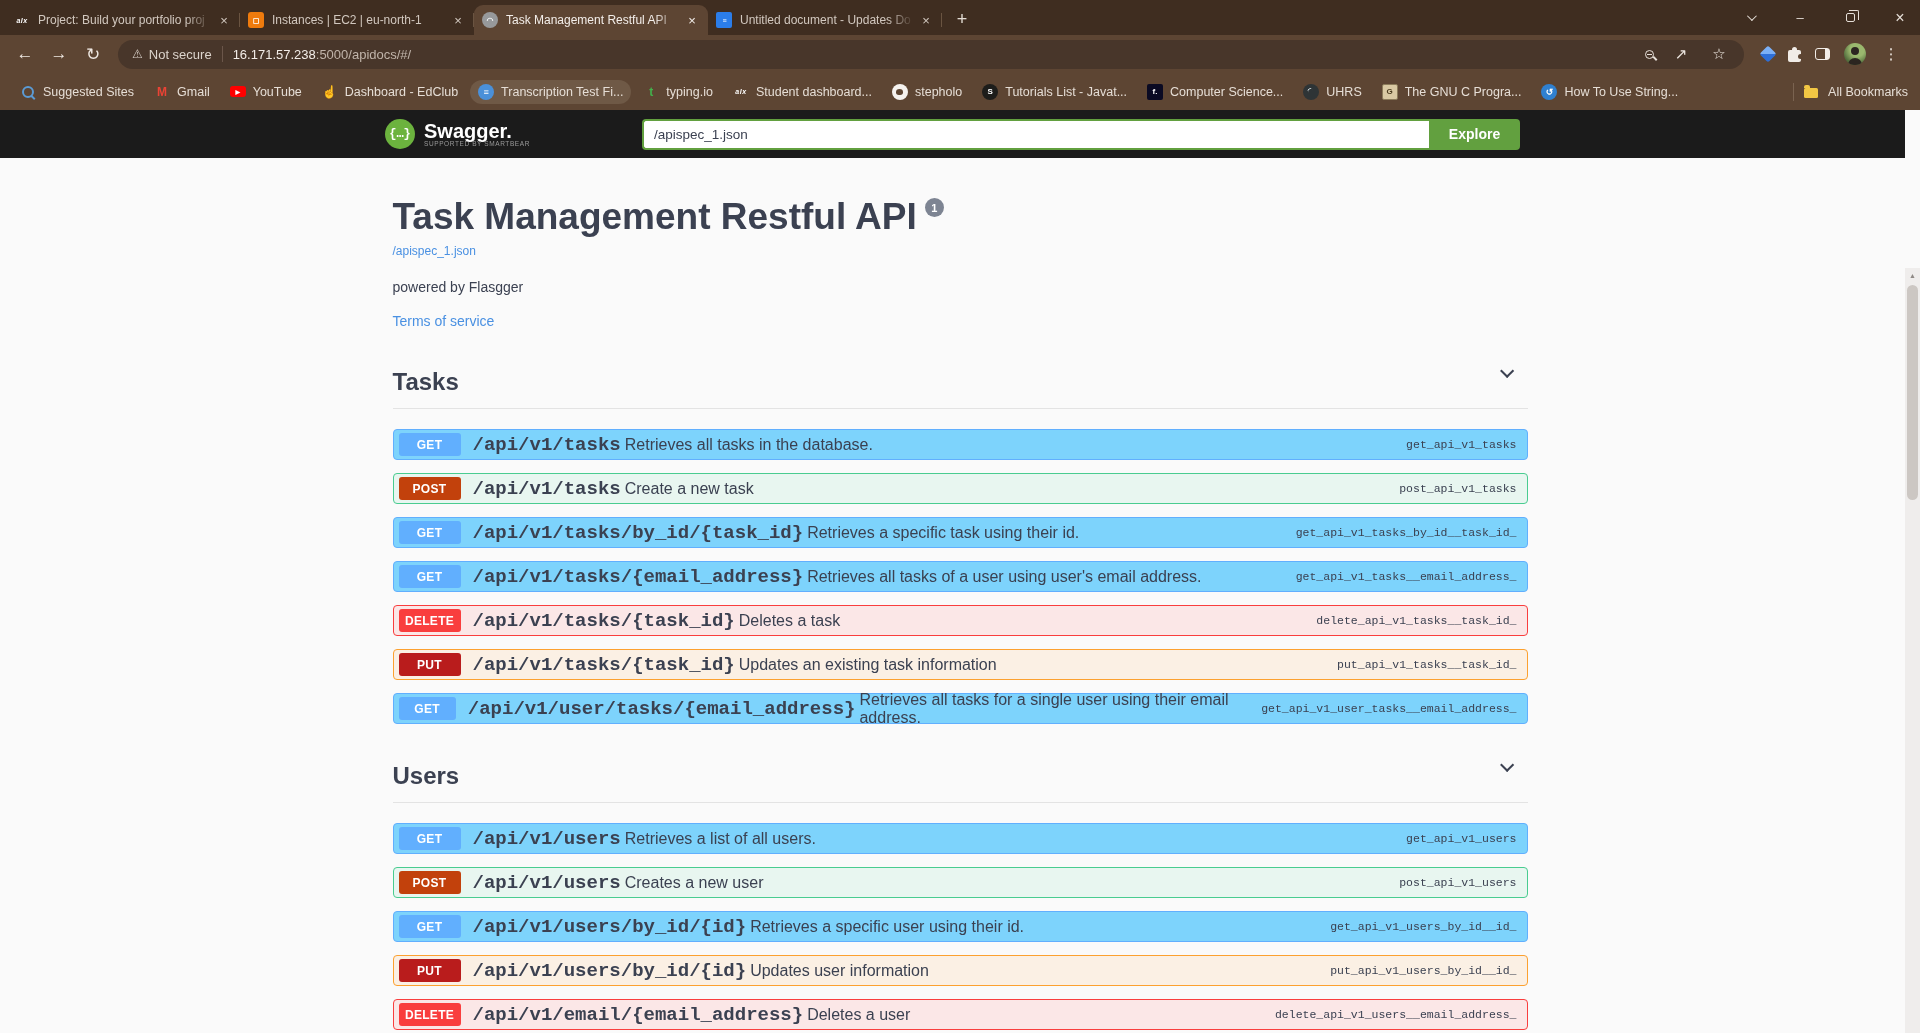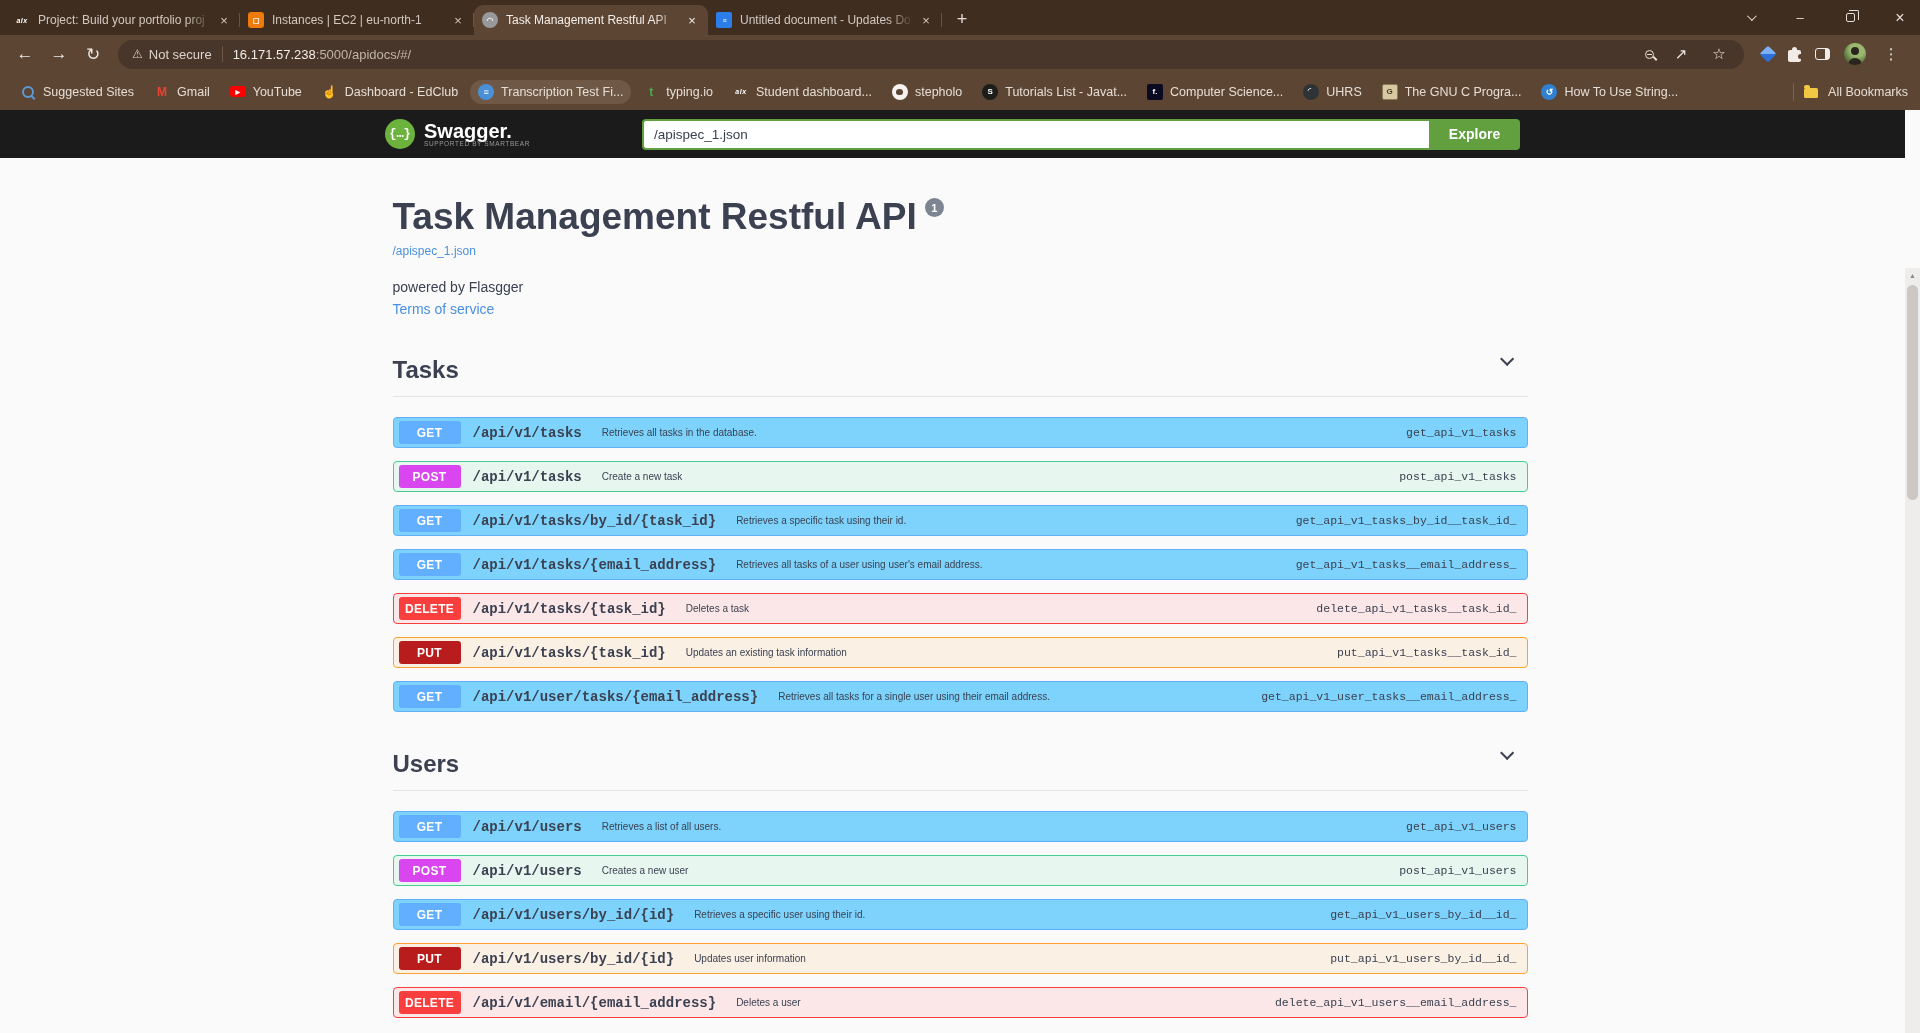--- a/index.html
+++ b/index.html
@@ -82,36 +82,36 @@
   .sw-explore { width:91px; background:#62a03f; color:#fff; border:none; font-size:14px; font-weight:bold; border-radius:0 4px 4px 0; font-family:"Liberation Sans",sans-serif; }
 
   
   .content { position:relative; height:895px; background:#fafafa; }
   .wrapper { width:1135px; margin:0 auto; }
   .info-block { padding-top:38px; }
   .api-title { font-size:37px; font-weight:bold; color:#3b4151; display:flex; align-items:flex-start; gap:8px; }
   .ver-badge { background:#7d8492; color:#fff; font-size:11px; font-weight:bold; border-radius:50%; width:19px; height:19px; display:flex; align-items:center; justify-content:center; margin-top:2px; }
   .spec-link { color:#4990e2; font-size:12px; margin-top:6px; display:inline-block; }
   .powered { color:#3b4151; font-size:14px; margin-top:20px; }
-  .terms { color:#4990e2; font-size:14px; margin-top:6px; display:inline-block; }
+  .terms { color:#4990e2; font-size:14px; margin-top:18px; display:inline-block; }
 
   .sec-head { margin-top:38px; display:flex; padding-bottom:12px; border-bottom:1px solid #e3e3e3; }
   .sec-title { font-size:24px; font-weight:bold; color:#3b4151; }
   .sec-chevron { margin-left:auto; margin-right:18px; width:10px; height:10px; border-right:2px solid #3b4151; border-bottom:2px solid #3b4151; transform:rotate(45deg) translateY(-3px); }
   .sec-rows { padding-top:20px; }
 
   .opblock { height:31px; display:flex; align-items:center; border-radius:4px; margin-bottom:13px; padding:0 10px 0 5px; border:1px solid; }
   .op-badge { width:62px; text-align:center; padding:4.5px 0; border-radius:3px; color:#fff; font-size:12px; font-weight:bold; letter-spacing:.3px; }
-  .op-path { font-family:"Liberation Mono","DejaVu Sans Mono",monospace; font-weight:bold; font-size:14px; color:#3b4151; margin-left:12px; }
-  .op-desc { font-size:10px; color:#3b4151; margin-left:20px; }
+  .op-path { font-family:"Liberation Mono","DejaVu Sans Mono",monospace; font-weight:bold; font-size:19px; color:#3b4151; margin-left:12px; }
+  .op-desc { font-size:16px; color:#3b4151; margin-left:4px; }
   .op-id { margin-left:auto; font-family:"Liberation Mono","DejaVu Sans Mono",monospace; font-size:11.5px; color:#3b4151; }
   .m-get    { background:#7dd3fc; border-color:#61affe; }
   .m-get .op-badge    { background:#61affe; }
   .m-post   { background:#e8f6f0; border-color:#49cc90; }
-  .m-post .op-badge   { background:#d946ef; }
+  .m-post .op-badge   { background:#c2410c; }
   .m-delete { background:#fbe7e7; border-color:#f93e3e; }
   .m-delete .op-badge { background:#f93e3e; }
   .m-put    { background:#fbf0e4; border-color:#fca130; }
   .m-put .op-badge    { background:#b91c1c; }
 
   
   .scrollbar { position:absolute; top:110px; right:0; width:15px; height:923px; background:#efedec; display:flex; flex-direction:column; align-items:center; z-index:5; }
   .sb-arrow { height:15px; display:flex; align-items:center; justify-content:center; font-size:7px; color:#8f8a86; width:100%; }
   .sb-thumb { width:11px; height:215px; background:#ccc7c3; border-radius:6px; margin-top:2px; }
 </style>

